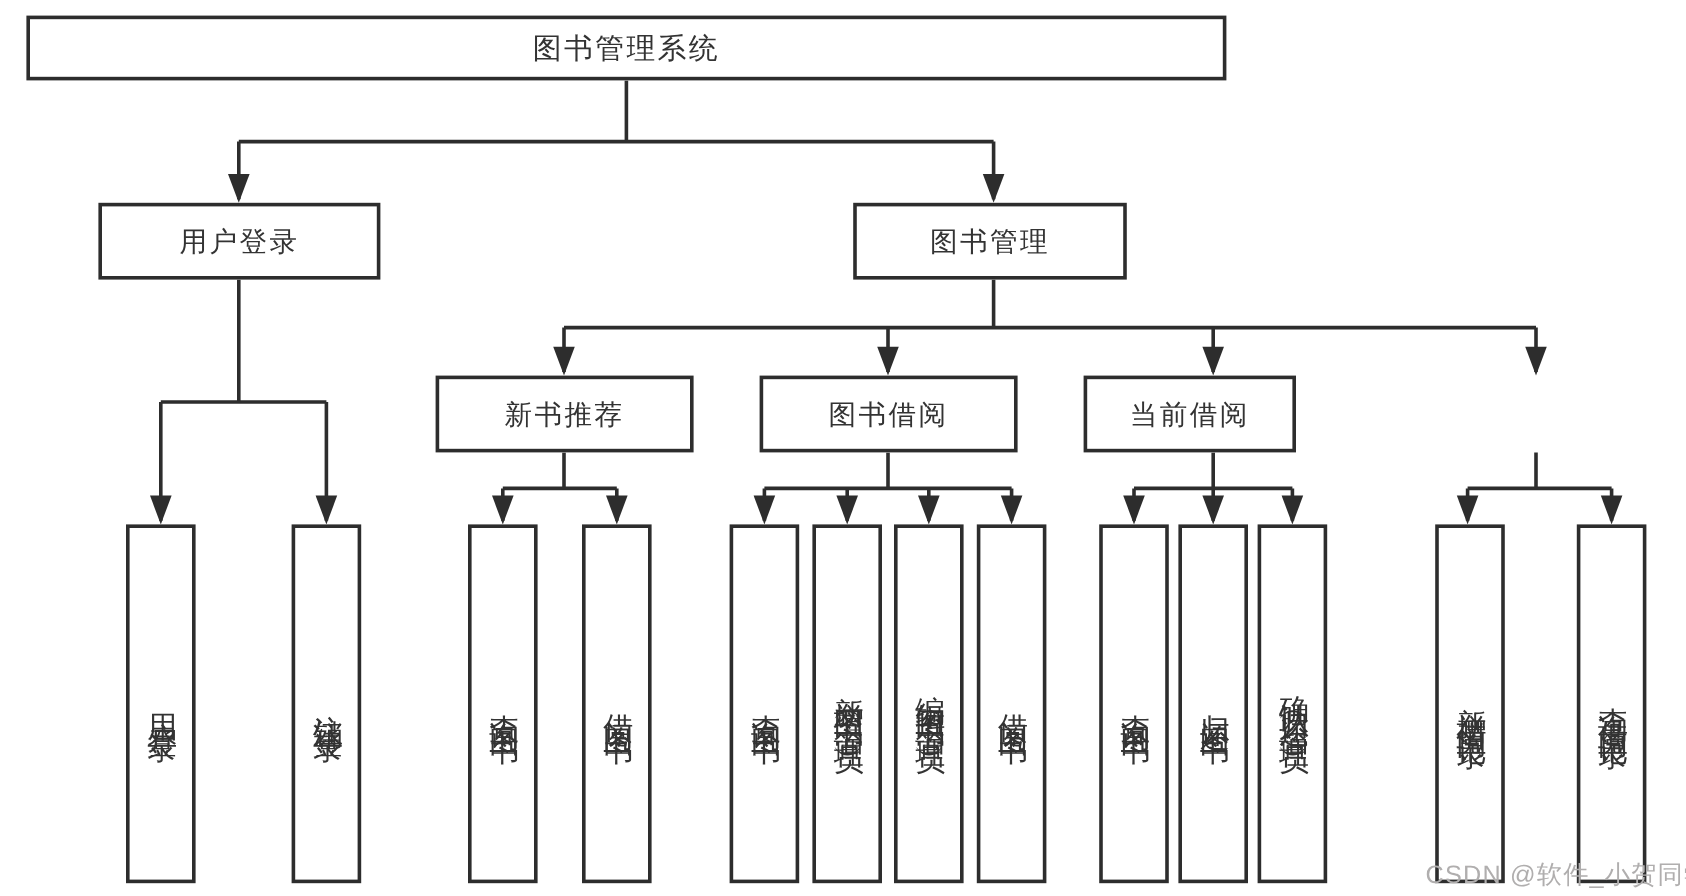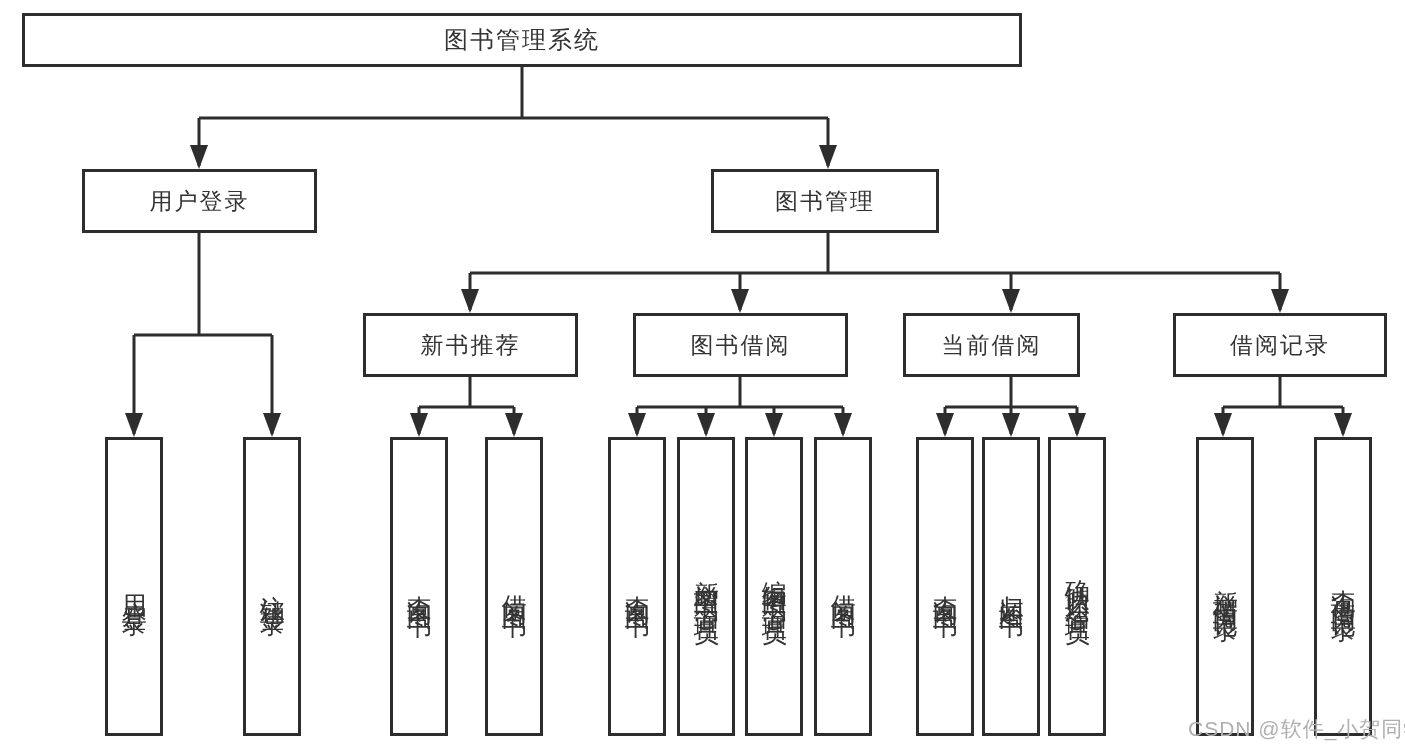--- a/index.html
+++ b/index.html
@@ -110,23 +110,20 @@
 
   <div class="node" style="left:363px; top:313px; width:215px; height:64px;">
     <span>新书推荐</span>
   </div>
   <div class="node" style="left:633px; top:313px; width:215px; height:64px;">
     <span>图书借阅</span>
   </div>
   <div class="node" style="left:903px; top:313px; width:177px; height:64px;">
     <span>当前借阅</span>
   </div>
-  <div class="node" style="left:1173px; top:313px; width:214px; height:64px;">
-    <span>借阅记录</span>
-  </div>
 
   <div class="vnode" style="left:105px;">
     <span class="vtext">用户登录</span>
   </div>
   <div class="vnode" style="left:243px;">
     <span class="vtext">注销登录</span>
   </div>
 
   <div class="vnode" style="left:390px;">
     <span class="vtext">查询图书</span>

